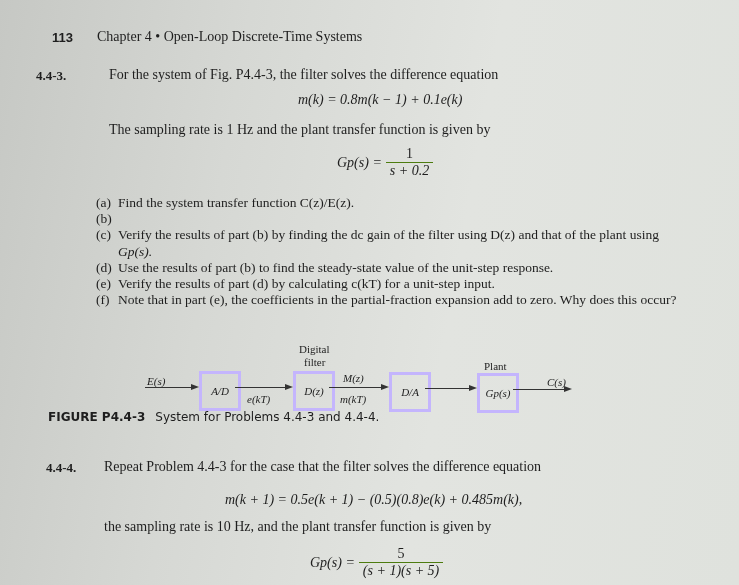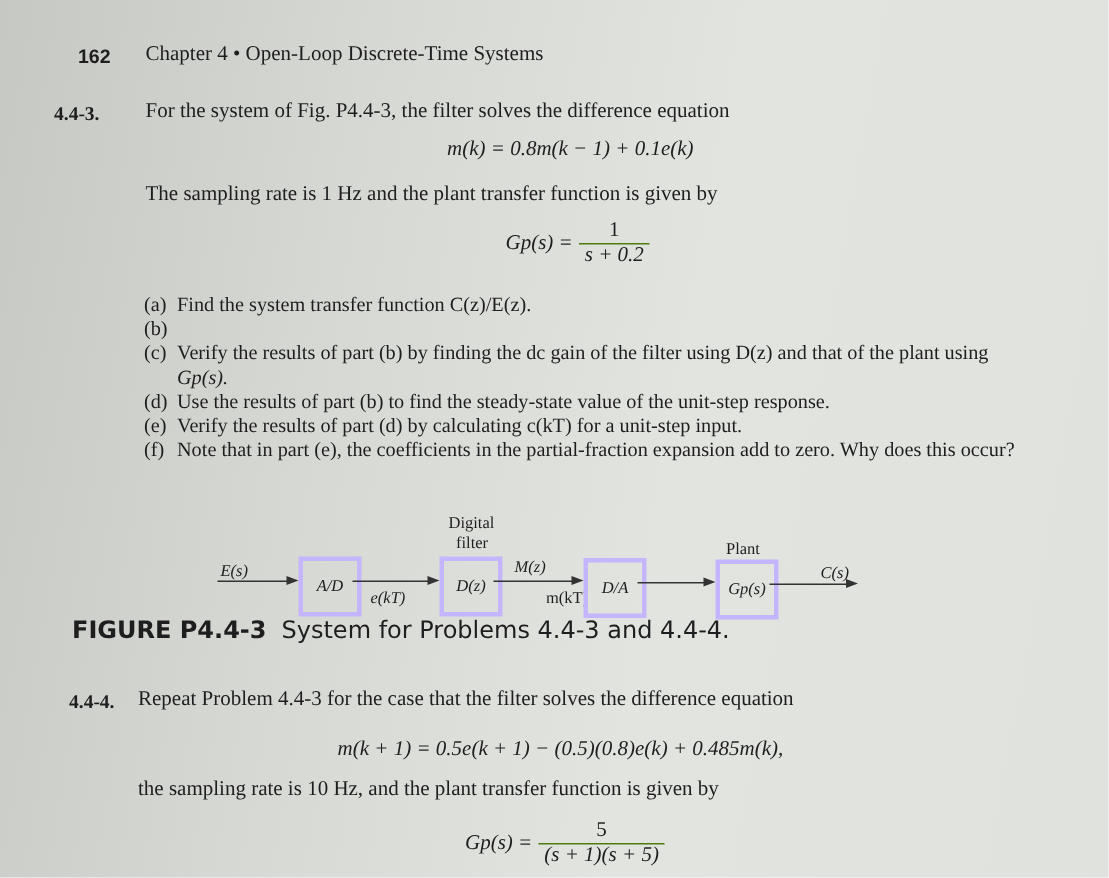--- a/index.html
+++ b/index.html
@@ -4,39 +4,39 @@
 <style>
   html,body{margin:0;padding:0;}
   body{width:739px;height:585px;overflow:hidden;position:relative;
     background:linear-gradient(100deg,#c6c8c4 0%,#d6d8d4 30%,#e2e4e0 60%,#dfe2dd 100%);
     font-family:"Liberation Serif",serif;color:#1e1e1e;}
   .abs{position:absolute;white-space:nowrap;}
   .serif{font-family:"Liberation Serif",serif;}
   .pnum{left:52px;top:30px;font-size:13px;font-weight:bold;font-family:"Liberation Sans",sans-serif;}
   .chap{left:97px;top:29px;font-size:14px;}
   .probnum{font-size:13px;font-weight:bold;}
-  .txt{font-size:14px;}
+  .txt{font-size:14px;margin-left:12px;}
   .eq{font-size:14px;font-style:italic;}
   .frac{display:inline-flex;flex-direction:column;align-items:center;vertical-align:middle;}
   .frac .num{padding:0 4px;}
   .frac .den{border-top:1px solid #4d7c0f;padding:0 4px;}
   .parts{left:96px;top:195px;font-size:13.5px;line-height:16.2px;}
   .parts .row{display:flex;}
   .parts .lbl{width:22px;}
   .box{position:absolute;border:3px solid #c4b5fd;background:transparent;display:flex;align-items:center;justify-content:center;font-style:italic;font-size:11px;}
   .line{position:absolute;height:1px;background:#333;}
   .arrow{position:absolute;width:0;height:0;border-top:3px solid transparent;border-bottom:3px solid transparent;border-left:8px solid #333;}
   .dlabel{position:absolute;font-size:11px;white-space:nowrap;}
-  .caption{left:48px;top:410px;font-size:16px;font-family:"DejaVu Sans",sans-serif;}
+  .caption{left:48px;top:410px;font-size:12px;font-family:"DejaVu Sans",sans-serif;}
   .caption b{font-weight:bold;margin-right:10px;}
 </style>
 </head>
 <body>
 
-<div class="abs pnum">162</div>
+<div class="abs pnum">113</div>
 <div class="abs chap">Chapter 4 • Open-Loop Discrete-Time Systems</div>
 
 <div class="abs probnum" style="left:36px;top:68px;">4.4-3.</div>
 <div class="abs txt" style="left:97px;top:67px;">For the system of Fig. P4.4-3, the filter solves the difference equation</div>
 <div class="abs eq" style="left:298px;top:92px;">m(k) = 0.8m(k − 1) + 0.1e(k)</div>
 <div class="abs txt" style="left:97px;top:122px;">The sampling rate is 1 Hz and the plant transfer function is given by</div>
 
 <div class="abs eq" style="left:337px;top:146px;display:flex;align-items:center;gap:4px;">
   <span>Gp(s) =</span>
   <span class="frac">
@@ -86,21 +86,21 @@
 
   <div class="box" style="left:199px;top:371px;width:36px;height:34px;">A/D</div>
   <div class="line" style="left:235px;top:387px;width:54px;"></div>
   <div class="arrow" style="left:285px;top:384px;"></div>
   <div class="dlabel serif" style="left:247px;top:393px;font-style:italic;">e(kT)</div>
 
   <div class="box" style="left:293px;top:371px;width:36px;height:34px;">D(z)</div>
   <div class="line" style="left:329px;top:387px;width:56px;"></div>
   <div class="arrow" style="left:381px;top:384px;"></div>
   <div class="dlabel serif" style="left:343px;top:372px;font-style:italic;">M(z)</div>
-  <div class="dlabel serif" style="left:340px;top:393px;margin-left:24px;">m(kT)</div>
+  <div class="dlabel serif" style="left:340px;top:393px;font-style:italic;">m(kT)</div>
 
   <div class="box" style="left:389px;top:372px;width:36px;height:34px;">D/A</div>
   <div class="line" style="left:425px;top:388px;width:48px;"></div>
   <div class="arrow" style="left:469px;top:385px;"></div>
 
   <div class="box" style="left:477px;top:373px;width:36px;height:34px;">Gp(s)</div>
   <div class="line" style="left:513px;top:389px;width:55px;"></div>
   <div class="arrow" style="left:564px;top:386px;"></div>
   <div class="dlabel serif" style="left:547px;top:376px;font-style:italic;">C(s)</div>
 </div>

